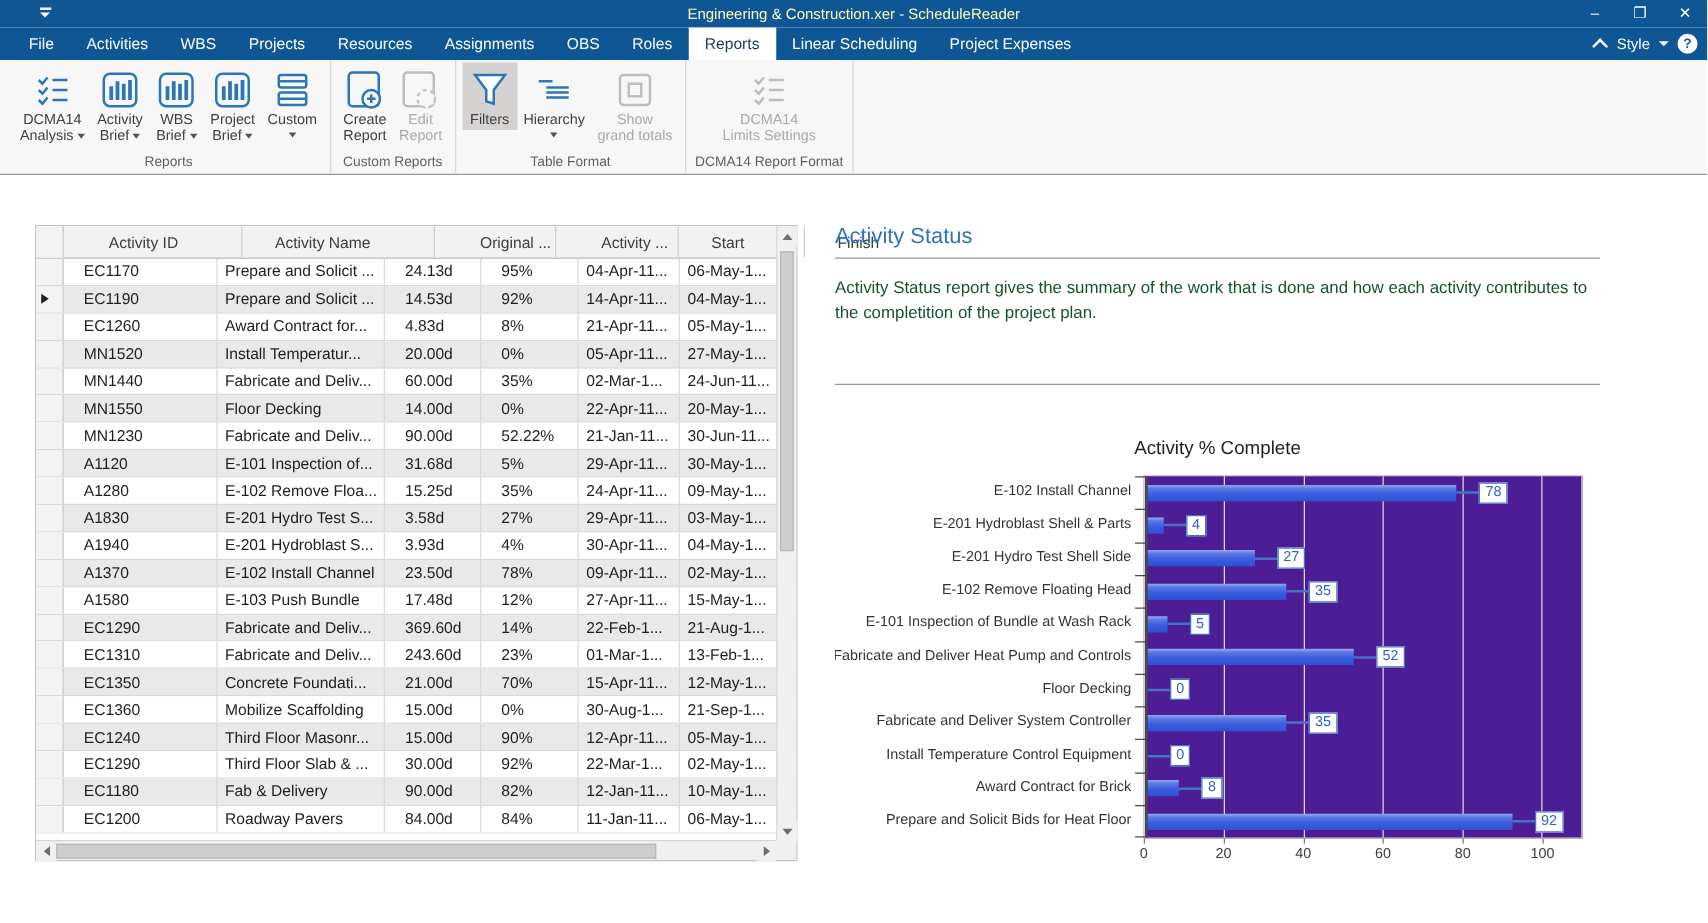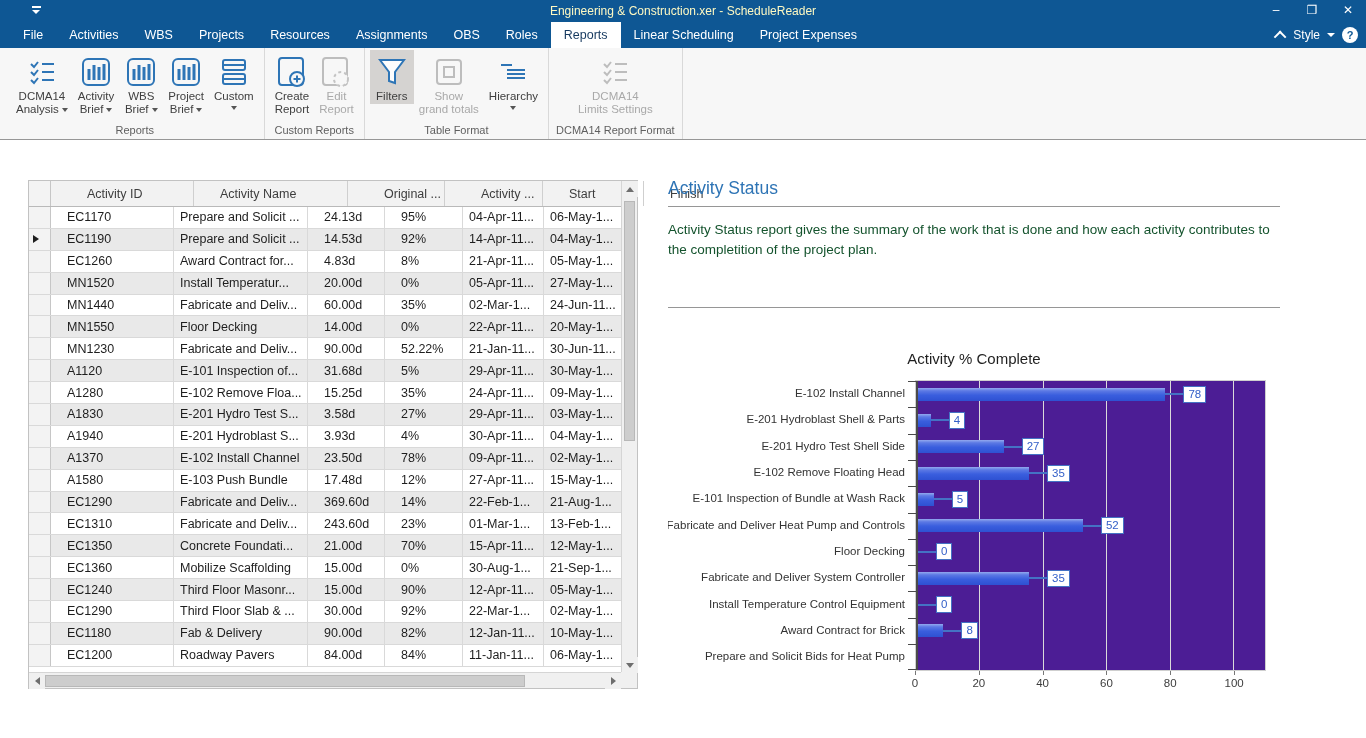--- a/index.html
+++ b/index.html
@@ -255,43 +255,43 @@
     <div class="rgroup">
       <div class="rgroup-buttons">
         <div class="rbtn active">
           <span class="ric">
             <svg width="30" height="30" viewBox="0 0 30 30">
                 <path d="M3 3 L27 3 L18 15 L18 26 L12 24 L12 15 Z" fill="#fdfdfd" stroke="#2E75B6" stroke-width="2"></path>
               </svg>
           </span>
           <span class="rlb">Filters</span>
         </div>
-        <div class="rbtn disabled">
-          <span class="ric">
-            <svg width="30" height="30" viewBox="0 0 30 30">
-                <rect x="3" y="3" width="24" height="24" rx="3" class="icon-gray"></rect>
-                <rect x="10" y="10" width="10" height="10" class="icon-gray"></rect>
-              </svg>
-          </span>
-          <span class="rlb">Show</span>
-          <span class="rlb">grand totals</span>
-        </div>
         <div class="rbtn">
           <span class="ric">
             <svg width="30" height="30" viewBox="0 0 30 30">
                 <g stroke="#2E75B6" stroke-width="2">
                   <line x1="3" y1="8" x2="14" y2="8"></line>
                   <line x1="9" y1="13" x2="27" y2="13"></line>
                   <line x1="9" y1="17" x2="27" y2="17"></line>
                   <line x1="9" y1="21" x2="27" y2="21"></line>
                 </g>
               </svg>
           </span>
           <span class="rlb">Hierarchy</span>
           <span class="caret alone"></span>
+        </div>
+        <div class="rbtn disabled">
+          <span class="ric">
+            <svg width="30" height="30" viewBox="0 0 30 30">
+                <rect x="3" y="3" width="24" height="24" rx="3" class="icon-gray"></rect>
+                <rect x="10" y="10" width="10" height="10" class="icon-gray"></rect>
+              </svg>
+          </span>
+          <span class="rlb">Show</span>
+          <span class="rlb">grand totals</span>
         </div>
       </div>
       <div class="rgroup-label">Table Format</div>
     </div>
 
     <div class="rgroup">
       <div class="rgroup-buttons" style="justify-content:center;">
         <div class="rbtn disabled">
           <span class="ric">
             <svg width="30" height="30" viewBox="0 0 30 30">
@@ -556,21 +556,21 @@
               <div class="clab">E-102 Install Channel</div>
               <div class="clab">E-201 Hydroblast Shell &amp; Parts</div>
               <div class="clab">E-201 Hydro Test Shell Side</div>
               <div class="clab">E-102 Remove Floating Head</div>
               <div class="clab">E-101 Inspection of Bundle at Wash Rack</div>
               <div class="clab">Fabricate and Deliver Heat Pump and Controls</div>
               <div class="clab">Floor Decking</div>
               <div class="clab">Fabricate and Deliver System Controller</div>
               <div class="clab">Install Temperature Control Equipment</div>
               <div class="clab">Award Contract for Brick</div>
-              <div class="clab">Prepare and Solicit Bids for Heat Pump</div>
+              <div class="clab">Prepare and Solicit Bids for Heat Floor</div>
             </div>
           <div class="plot-col" id="plot-col">
               <div class="gl" style="left: 18.1818%;"></div>
               <div class="gl" style="left: 36.3636%;"></div>
               <div class="gl" style="left: 54.5455%;"></div>
               <div class="gl" style="left: 72.7273%;"></div>
               <div class="gl" style="left: 90.9091%;"></div>
               <div class="yax"></div>
               <div class="yt" style="top: 0px;"></div>
               <div class="yt" style="top: 26.3px;"></div>
@@ -627,20 +627,25 @@
               <div class="crow">
                 <div class="cbar" style="width: 0%;"></div>
                 <div class="lead"></div>
                 <div class="vbox">0</div>
               </div>
               <div class="crow">
                 <div class="cbar" style="width: 7.27273%;"></div>
                 <div class="lead"></div>
                 <div class="vbox">8</div>
               </div>
+              <div class="crow">
+                <div class="cbar" style="width: 83.6364%;"></div>
+                <div class="lead"></div>
+                <div class="vbox">92</div>
+              </div>
             </div>
         </div>
         <div class="x-axis" id="x-axis">
             <div class="xtick" style="left: 0%;"></div>
             <div class="xlab" style="left: 0%;">0</div>
             <div class="xtick" style="left: 18.1818%;"></div>
             <div class="xlab" style="left: 18.1818%;">20</div>
             <div class="xtick" style="left: 36.3636%;"></div>
             <div class="xlab" style="left: 36.3636%;">40</div>
             <div class="xtick" style="left: 54.5455%;"></div>

